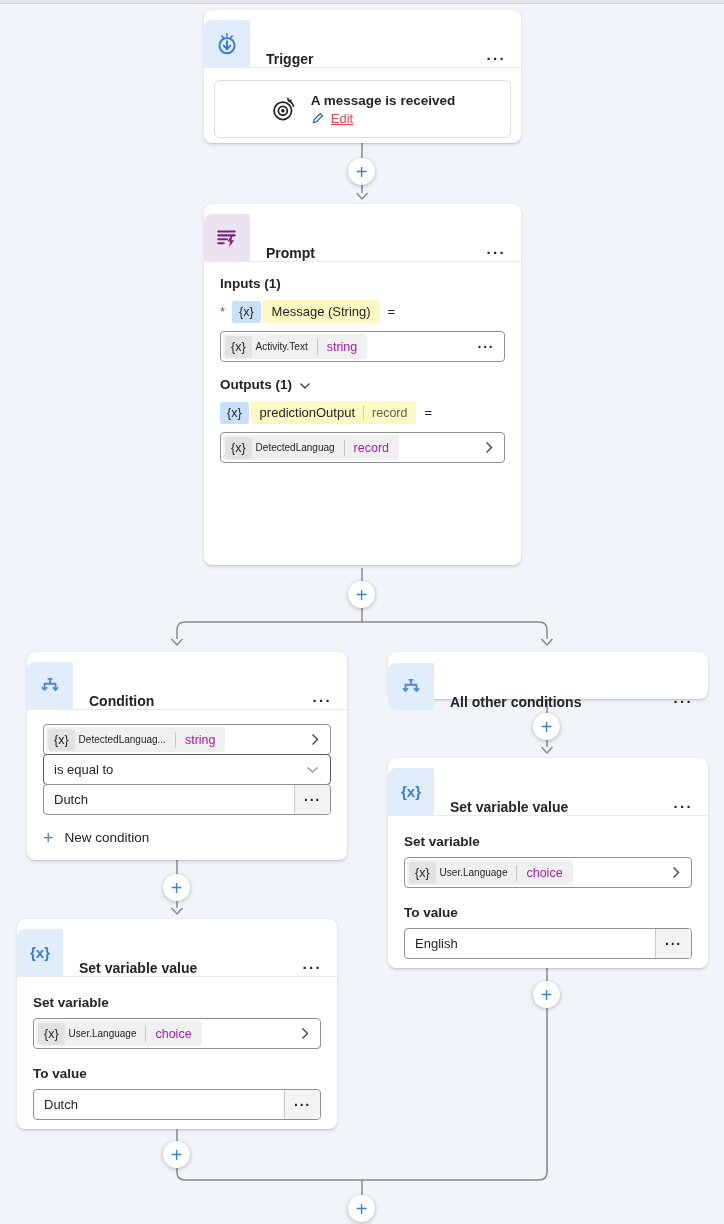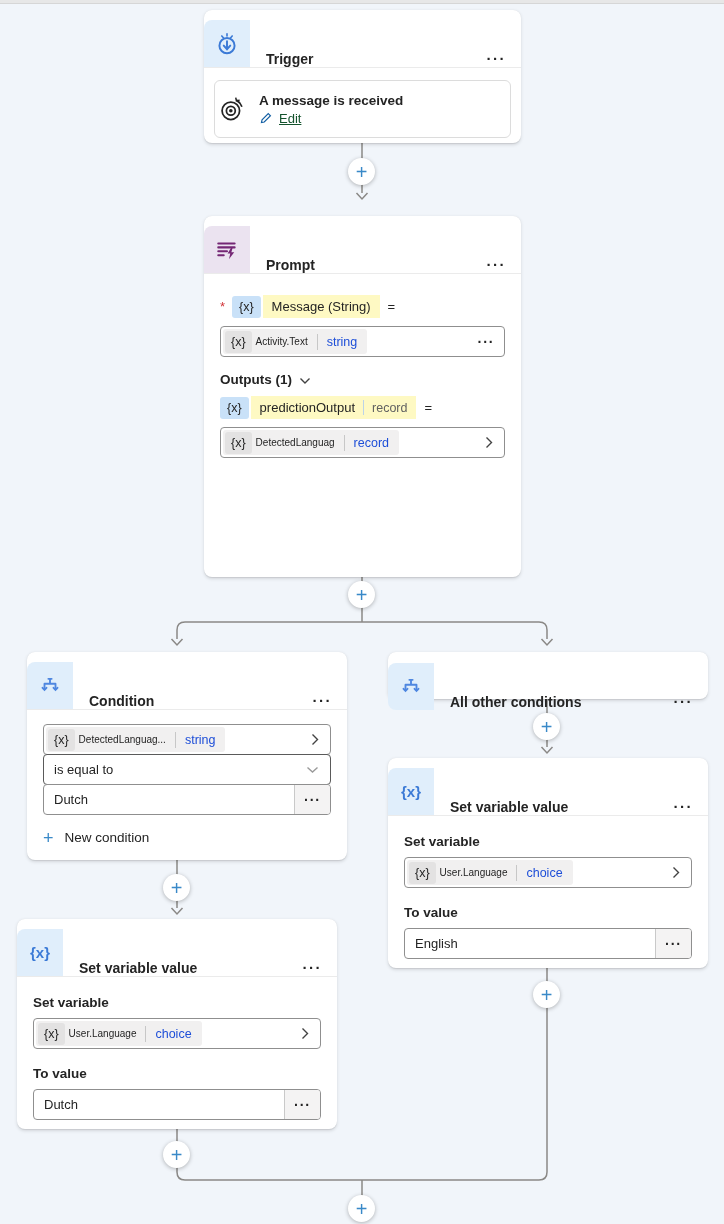--- a/index.html
+++ b/index.html
@@ -61,44 +61,44 @@
   }
   .vb-pill {
     display:flex; align-items:center; align-self:stretch; background:#f1f0f0;
     border-radius:3px; margin:2px; padding-right:10px;
   }
   .vb-fx {
     background:#e3e2e2; border-radius:3px; padding:4px 6px; font-size:12.5px; margin:2px 4px 2px 2px;
   }
   .vb-name { font-size:10px; white-space:nowrap; }
   .vb-div { width:1px; height:16px; background:#c7c7c7; margin:0 9px; }
-  .vb-type { font-size:12.5px; color:#1d4ed8; }
+  .vb-type { font-size:12.5px; color:#a21caf; }
   .vb-spacer { flex:1; }
   .vb-more {
     align-self:stretch; min-width:36px; display:flex; align-items:center; justify-content:center;
     font-size:14px; font-weight:bold; letter-spacing:1px; cursor:pointer;
   }
   .vb-more.boxed { background:#f4f3f3; border-left:1px solid #c9c9c9; }
   .vb-chevron { padding:0 11px; display:flex; align-items:center; cursor:pointer; }
   .vb-text { font-size:13px; margin-left:10px; }
   .select-box { border:1px solid #5a5a5a; }
   .stack .value-box { margin-top:-1px; border-radius:4px; }
   .stack .value-box:first-child { margin-top:2px; }
 
   .new-cond { display:flex; align-items:center; gap:11px; margin-top:15px; font-size:13.5px; cursor:pointer; }
   .plus-inline { color:#3989c8; font-size:18px; font-weight:normal; line-height:14px; }
 
   
   .trigger-item {
     margin:12px 10px; border:1px solid #dcdcdc; border-radius:6px;
-    display:flex; align-items:center; gap:13px; padding:10px 3px; min-height:58px;
+    display:flex; align-items:center; gap:13px; padding:10px 3px; min-height:58px;justify-content:center;
   }
   .ti-title { font-size:13.5px; font-weight:bold; }
   .edit-row { display:flex; align-items:center; gap:6px; margin-top:3px; cursor:pointer; }
-  .link { color:#14532d; text-decoration:underline; font-size:13px; }
+  .link { color:#ef4444; text-decoration:underline; font-size:13px; }
 
   
   .model-section {
     margin:14px -16px 0 -16px; background:#fafafa;
     border-top:1px solid #ededed; border-bottom:1px solid #ededed; padding:13px 16px;
   }
   .model-card {
     background:#fff; border:1px solid #e0e0e0; border-radius:6px;
     display:flex; overflow:hidden; min-height:56px;
   }
@@ -165,32 +165,33 @@
       <div class="edit-row">
         <svg width="14" height="14" viewBox="0 0 16 16" fill="none" stroke="#115ea3" stroke-width="1.3">
           <path d="M10.6 2.9 l2.5 2.5 L6 12.5 l-3.2 .7 .7 -3.2 z"></path>
         </svg>
         <a class="link">Edit</a>
       </div>
     </div>
   </div>
 </div>
 
-<div class="card has-body" style="left:204px; top:216px; width:317px; height:361px;">
+<div class="card has-body" style="left:204px; top:204px; width:317px; height:361px;">
   <div class="card-header">
     <div class="icon-box purple">
       <svg width="24" height="24" viewBox="0 0 22 22" fill="none" stroke="#742774" stroke-width="1.9" stroke-linecap="round">
         <path d="M3 5 H18 M3 8.6 H18 M3 12.2 H11 M3 15.8 H8"></path>
         <polygon points="15,8.5 11.5,14.3 14,14.3 12.8,19.5 17.6,13 15,13 16.3,8.5" fill="#742774" stroke="none"></polygon>
       </svg>
     </div>
     <div class="card-title">Prompt</div>
     <div class="more-btn">···</div>
   </div>
   <div class="card-body">
+    <div class="section-label">Inputs (1)</div>
 
     <div class="chip-row" style="padding-left:8px;">
       <span class="req">*</span>
       <span class="chip-fx-blue">{x}</span>
       <span class="chip-name-blue">Message (String)</span>
       <span class="equals">=</span>
     </div>
 
     <div class="value-box">
       <span class="vb-pill">

